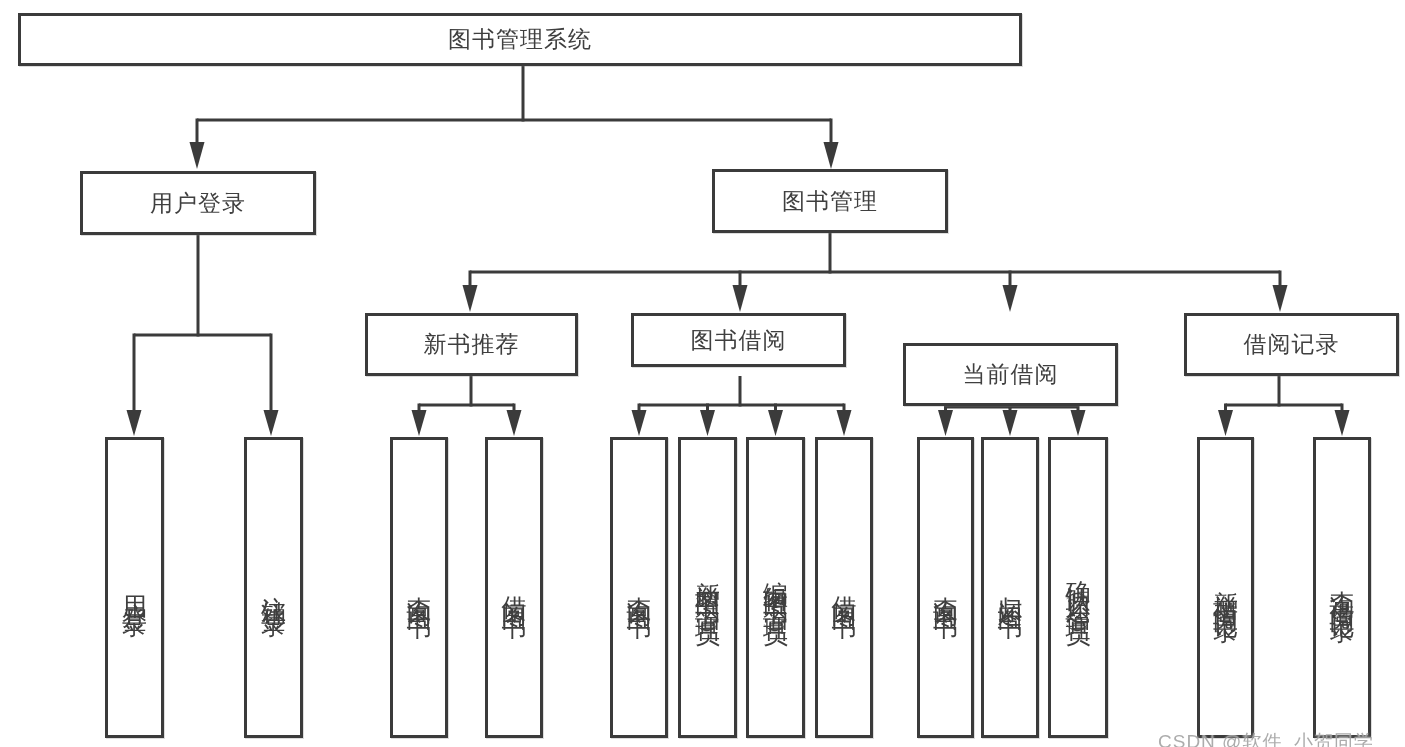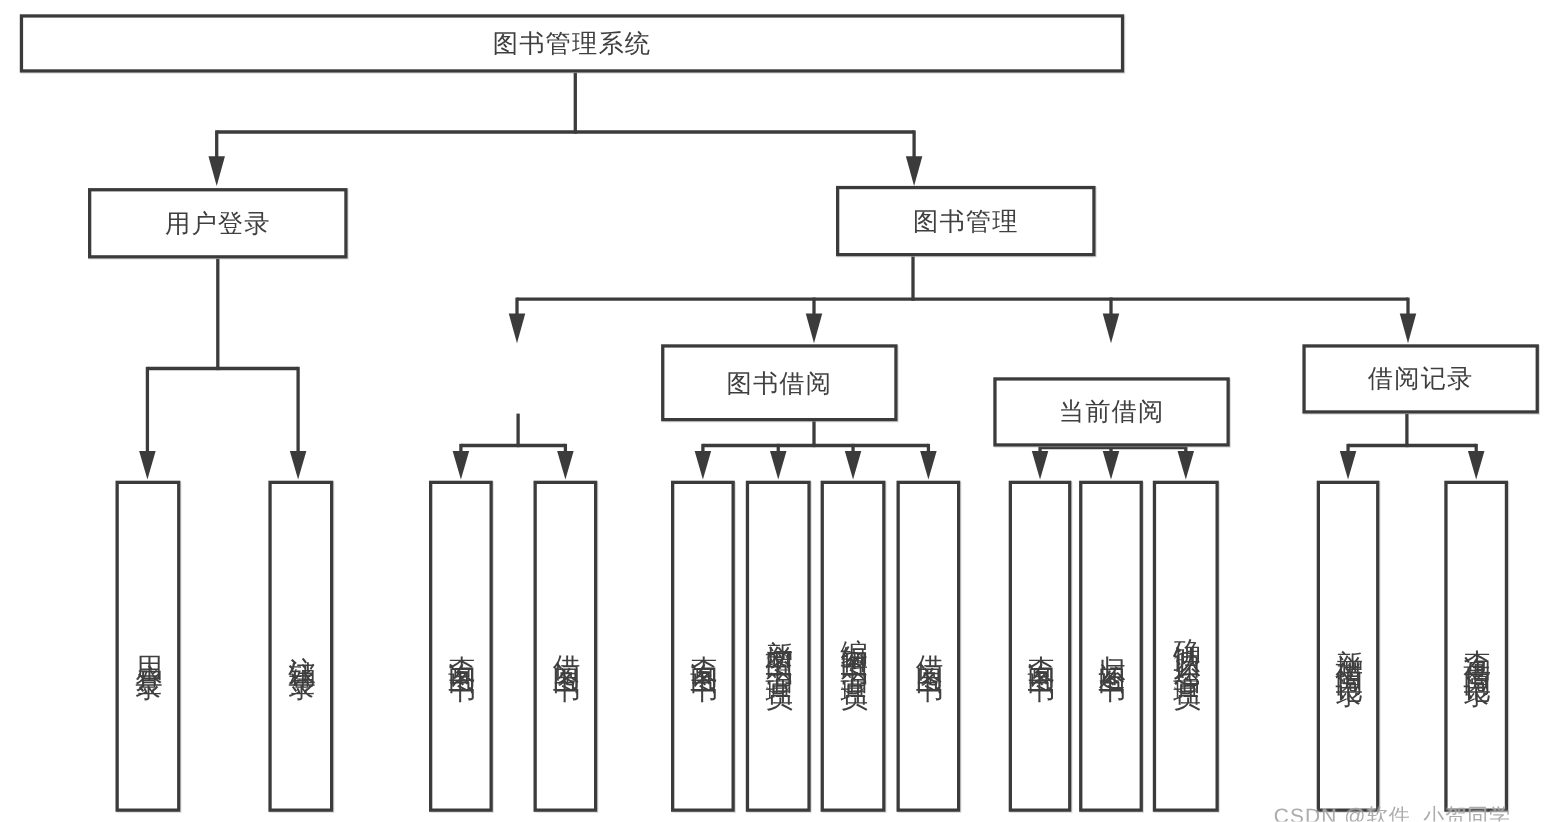--- a/index.html
+++ b/index.html
@@ -51,23 +51,23 @@
     top: 437px;
     height: 301px;
     writing-mode: vertical-rl;
     text-orientation: mixed;
     font-size: 25px;
     letter-spacing: 6px;
     line-height: 1;
   }
   #node-root            { left: 18px;   top: 13px;  width: 1004px; height: 53px; }
   #node-user-login      { left: 80px;   top: 171px; width: 236px;  height: 64px; }
-  #node-book-management { left: 712px;  top: 169px; width: 236px;  height: 64px; margin-left: 48px; }
+  #node-book-management { left: 712px;  top: 169px; width: 236px;  height: 64px; }
   #node-new-book-rec    { left: 365px;  top: 313px; width: 213px;  height: 63px; }
-  #node-book-borrowing  { left: 601px;  top: 313px; width: 215px;  height: 70px; }
+  #node-book-borrowing  { left: 631px;  top: 313px; width: 215px;  height: 54px; }
   #node-current-borrow  { left: 903px;  top: 313px; width: 215px;  height: 63px; margin-top: 30px; }
   #node-borrow-records  { left: 1172px; top: 313px; width: 215px;  height: 63px; margin-left: 12px; }
 
   #leaf-user-login      { left: 105px;  width: 59px; }
   #leaf-logout          { left: 244px;  width: 59px; }
   #leaf-query-book-a    { left: 390px;  width: 58px; }
   #leaf-borrow-book-a   { left: 485px;  width: 58px; }
   #leaf-query-book-b    { left: 610px;  width: 58px; }
   #leaf-add-book        { left: 678px;  width: 59px; }
   #leaf-edit-book       { left: 746px;  width: 59px; }
@@ -170,20 +170,21 @@
       <line x1="1342" y1="403.5" x2="1342" y2="412"></line>
       <polygon points="1334.5,410 1349.5,410 1342,436"></polygon>
     </g>
   </svg>
 
   <div class="box hbox" id="node-root">图书管理系统</div>
 
   <div class="box hbox" id="node-user-login">用户登录</div>
   <div class="box hbox" id="node-book-management">图书管理</div>
 
+  <div class="box hbox" id="node-new-book-rec">新书推荐</div>
   <div class="box hbox" id="node-book-borrowing">图书借阅</div>
   <div class="box hbox" id="node-current-borrow">当前借阅</div>
   <div class="box hbox" id="node-borrow-records">借阅记录</div>
 
   <div class="box leaf" id="leaf-user-login">用户登录</div>
   <div class="box leaf" id="leaf-logout">注销登录</div>
 
   <div class="box leaf" id="leaf-query-book-a">查询图书</div>
   <div class="box leaf" id="leaf-borrow-book-a">借阅图书</div>
 

